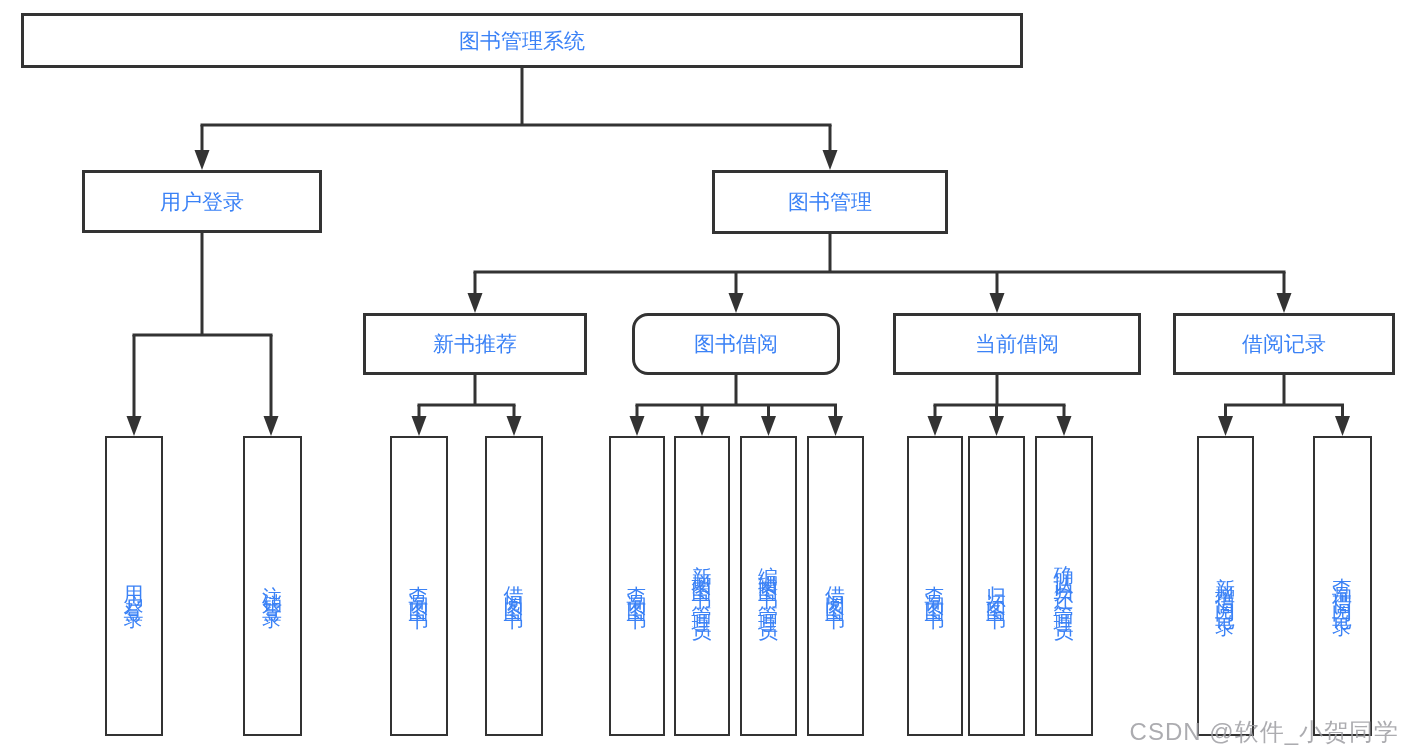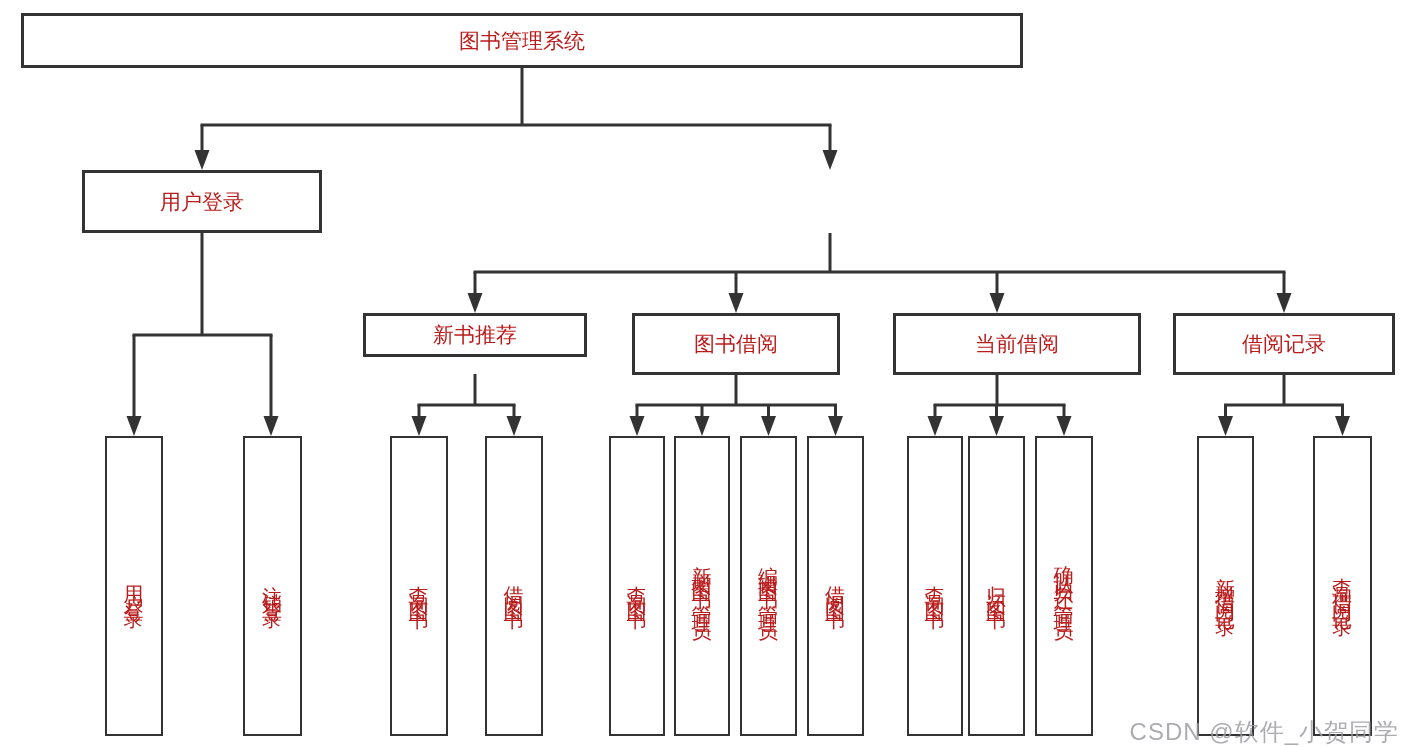--- a/index.html
+++ b/index.html
@@ -18,21 +18,21 @@
     z-index: 1;
   }
   .node {
     position: absolute;
     box-sizing: border-box;
     background: #ffffff;
     border: 3px solid #333333;
     display: flex;
     align-items: center;
     justify-content: center;
-    color: #b91c1c;
+    color: #3b82f6;
     font-size: 21px;
     z-index: 2;
     text-align: center;
     white-space: nowrap;
   }
   .leaf {
     font-size: 20px;
     border-width: 2.5px;
   }
   .leaf .vtext {
@@ -40,22 +40,22 @@
     text-orientation: mixed;
     letter-spacing: 8px;
     line-height: 1;
     white-space: nowrap;
   }
   
   .n-root        { left: 21px;   top: 13px;  width: 1002px; height: 55px; }
   .n-user-login  { left: 82px;   top: 170px; width: 240px;  height: 63px; }
   .n-book-mgmt   { left: 712px;  top: 170px; width: 236px;  height: 64px; }
   
-  .n-newrec      { left: 363px;  top: 313px; width: 224px;  height: 44px; }
-  .n-borrow      { left: 632px;  top: 313px; width: 208px;  height: 62px; }
+  .n-newrec      { left: 363px;  top: 313px; width: 224px;  height: 62px; }
+  .n-borrow      { left: 632px;  top: 313px; width: 208px;  height: 62px; border-radius: 16px; }
   .n-current     { left: 893px;  top: 313px; width: 248px;  height: 62px; }
   .n-records     { left: 1173px; top: 313px; width: 222px;  height: 62px; }
   
   .lf { top: 436px; height: 300px; }
   .lf-a1 { left: 105px;  width: 58px; }
   .lf-a2 { left: 243px;  width: 59px; }
   .lf-b1 { left: 390px;  width: 58px; }
   .lf-b2 { left: 485px;  width: 58px; }
   .lf-c1 { left: 609px;  width: 56px; }
   .lf-c2 { left: 674px;  width: 56px; }
@@ -155,20 +155,23 @@
     </g>
   </svg>
 
   <div class="node n-root">
     <span>图书管理系统</span>
   </div>
 
   <div class="node n-user-login">
     <span>用户登录</span>
   </div>
+  <div class="node n-book-mgmt">
+    <span>图书管理</span>
+  </div>
 
   <div class="node n-newrec">
     <span>新书推荐</span>
   </div>
   <div class="node n-borrow">
     <span>图书借阅</span>
   </div>
   <div class="node n-current">
     <span>当前借阅</span>
   </div>

